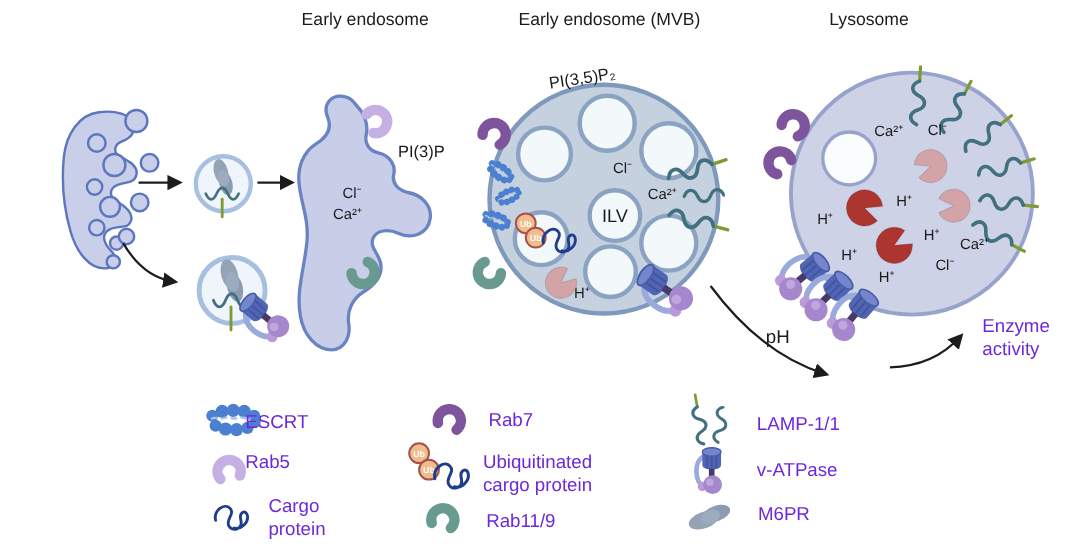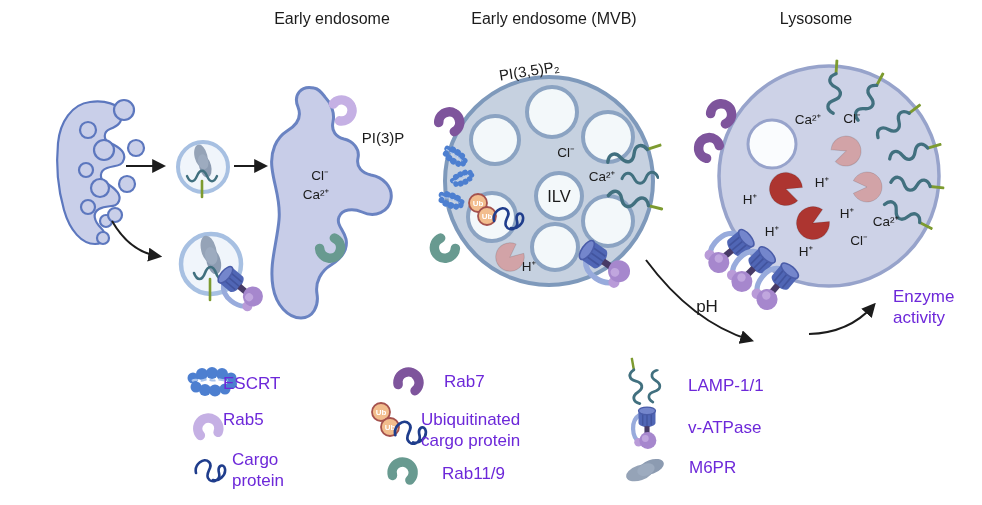--- a/index.html
+++ b/index.html
@@ -27,21 +27,21 @@
   .green{stroke:#7d9b30;stroke-width:2.6;stroke-linecap:round;}
   .ub-badge{fill:#f2bd8d;stroke:#a5524d;stroke-width:1.8;}
 </style>
 </head>
 <body>
 
 <div class="canvas">
 
   <div class="stage-label" style="left:252px;width:160px">Early endosome</div>
   <div class="stage-label" style="left:444px;width:220px">Early endosome (MVB)</div>
-  <div class="stage-label" style="left:756px;width:120px">Lysosome</div>
+  <div class="stage-label" style="left:730px;width:120px">Lysosome</div>
 
   <svg class="scene" width="982" height="505" viewBox="0 0 982 505">
     <defs>
       <marker id="arrh" viewBox="0 0 10 10" refX="7" refY="5" markerWidth="7" markerHeight="7" orient="auto-start-reverse">
         <path d="M0,0 L10,5 L0,10 Z" fill="#1c1c1c"></path>
       </marker>
 
       <symbol id="sym-rab" viewBox="0 0 32 28">
         <path d="M7,21 A10.5,10.5 0 1 1 25,21" fill="none" stroke="currentColor" stroke-width="9.5" stroke-linecap="round"></path>
       </symbol>
@@ -327,21 +327,21 @@
     </g>
     <g transform="translate(645,470) rotate(-5)">
       <use href="#sym-m6pr" x="-23" y="-12" width="46" height="24"></use>
     </g>
   </svg>
 
   <div class="lgl" style="left:893px;top:286px;width:90px">Enzyme activity</div>
 
   <div class="lgl center" style="left:223px;top:373px;width:120px">ESCRT</div>
   <div class="lgl center" style="left:223px;top:409px;width:120px">Rab5</div>
-  <div class="lgl center" style="left:232px;top:449px;width:80px">Cargo protein</div>
+  <div class="lgl center" style="left:244px;top:449px;width:80px">Cargo protein</div>
   <div class="lgl center" style="left:444px;top:371px;width:120px">Rab7</div>
-  <div class="lgl center" style="left:421px;top:409px;width:142px">Ubiquitinated cargo protein</div>
+  <div class="lgl center" style="left:439px;top:409px;width:142px">Ubiquitinated cargo protein</div>
   <div class="lgl center" style="left:442px;top:463px;width:120px">Rab11/9</div>
   <div class="lgl" style="left:688px;top:375px">LAMP-1/1</div>
   <div class="lgl" style="left:688px;top:417px">v-ATPase</div>
   <div class="lgl" style="left:689px;top:457px">M6PR</div>
 
 </div>
 
 </body></html>

